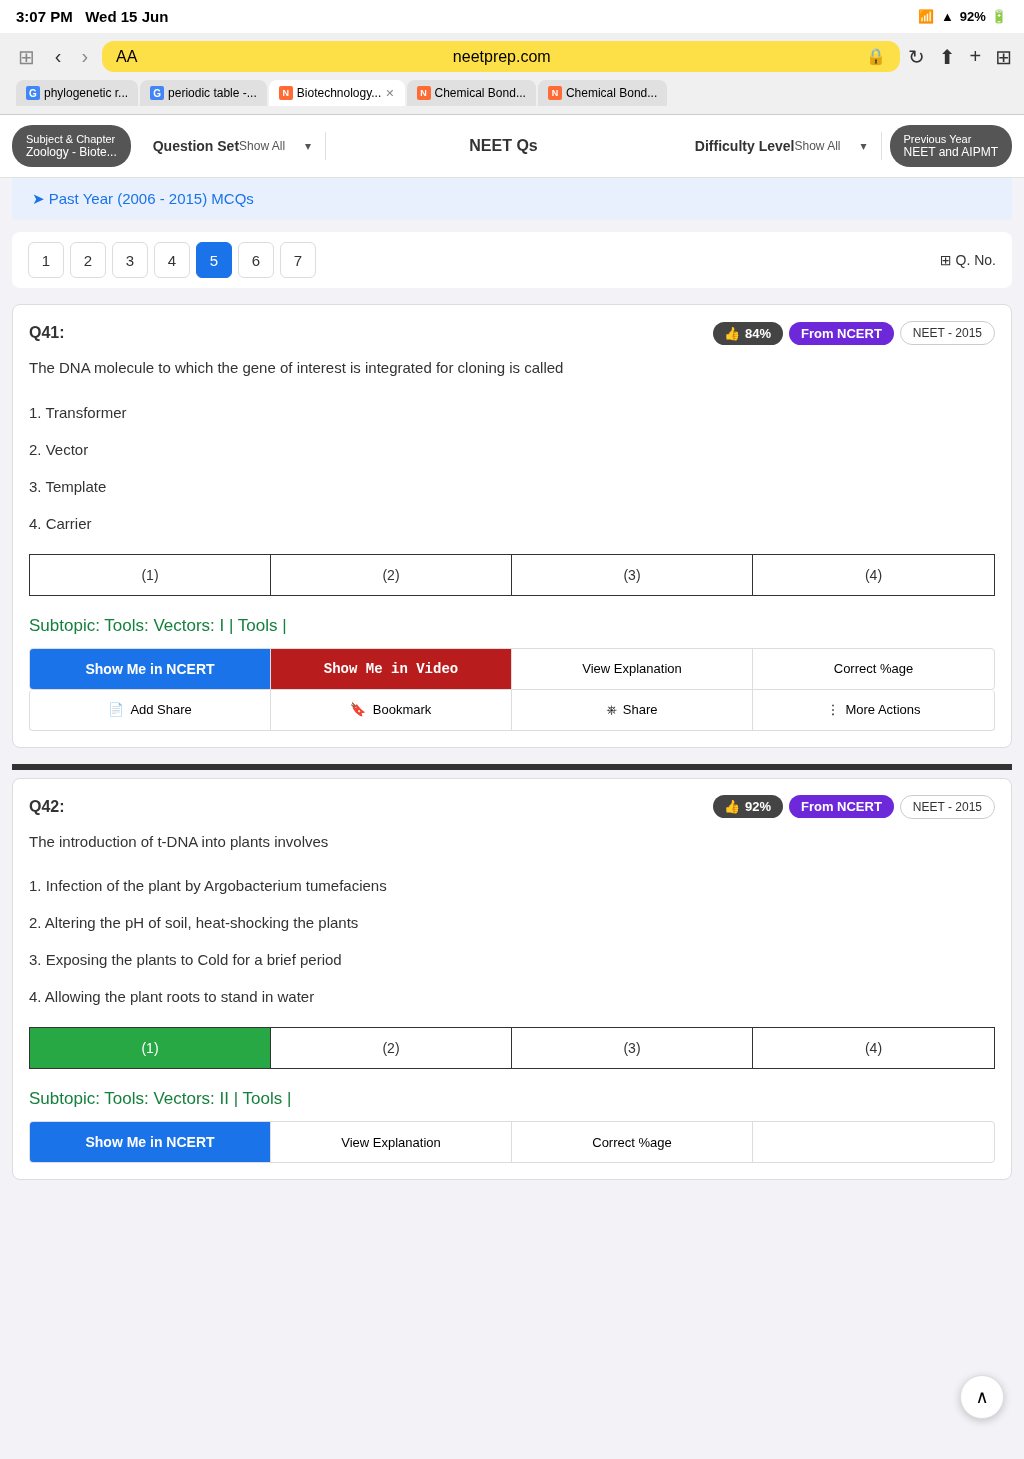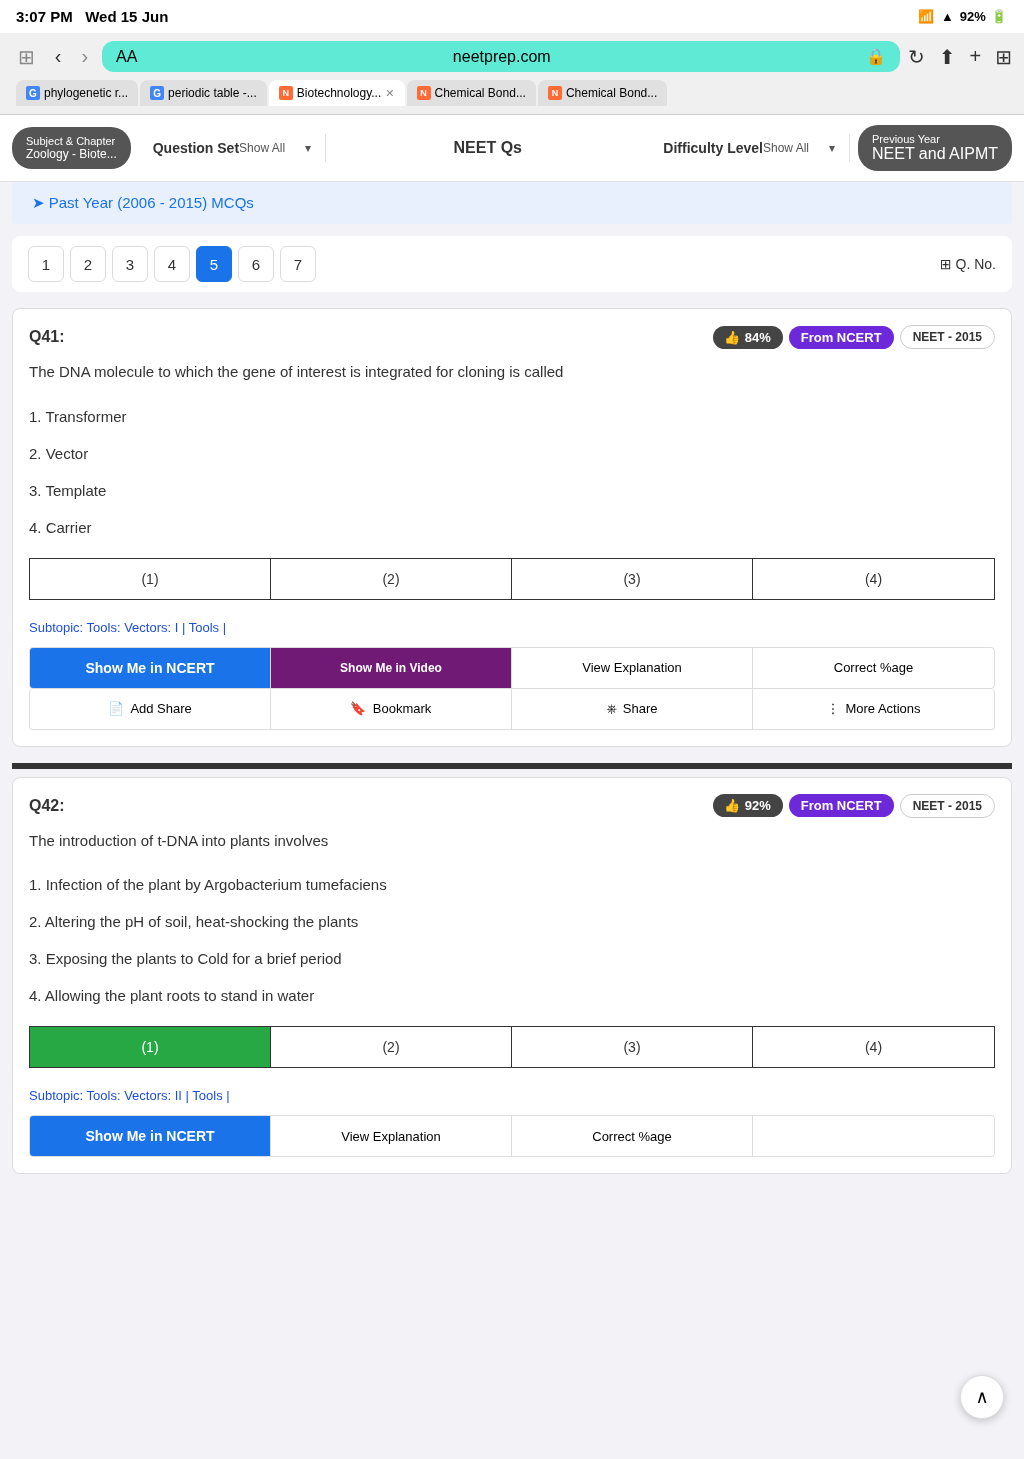--- a/index.html
+++ b/index.html
@@ -33,21 +33,21 @@
       background: none;
       border: none;
       font-size: 20px;
       color: #888;
       cursor: pointer;
       padding: 2px 6px;
     }
     .nav-btn.active { color: #333; }
     .address-bar {
       flex: 1;
-      background: #5eead4;
+      background: #fde047;
       border-radius: 12px;
       padding: 6px 14px;
       display: flex;
       align-items: center;
       gap: 8px;
       font-size: 16px;
     }
     .address-text { flex: 1; text-align: center; font-size: 16px; }
     .browser-actions { display: flex; align-items: center; gap: 14px; font-size: 20px; color: #333; }
 
@@ -185,21 +185,20 @@
       font-size: 13px;
       font-weight: 600;
     }
     .badge-neet {
       background: white;
       color: #333;
       border: 1px solid #ccc;
       border-radius: 20px;
       padding: 4px 12px;
       font-size: 12px;
-      font-weight: bold;
     }
     .q-text {
       font-size: 15px;
       color: #333;
       margin-bottom: 14px;
       line-height: 1.5;
     }
     .q-option {
       font-size: 15px;
       color: #333;
@@ -216,22 +215,22 @@
       padding: 12px 8px;
       text-align: center;
       font-size: 14px;
       color: #333;
       cursor: pointer;
       border-right: 1px solid #333;
     }
     .answer-cell:last-child { border-right: none; }
     .answer-cell.selected { background: #28a745; color: white; }
     .subtopic-text {
-      font-size: 13px;
-      color: #1d4ed8;
+      font-size: 17px;
+      color: #15803d;
       padding: 8px 0;
     }
     .action-row {
       display: grid;
       grid-template-columns: 1fr 1fr 1fr 1fr;
       border: 1px solid #ddd;
       border-radius: 4px;
       overflow: hidden;
       margin-top: 4px;
     }
@@ -241,21 +240,21 @@
       font-size: 13px;
       cursor: pointer;
       border-right: 1px solid #ddd;
       display: flex;
       align-items: center;
       justify-content: center;
       gap: 6px;
     }
     .action-btn:last-child { border-right: none; }
     .action-btn.blue { background: #1a73e8; color: white; font-weight: 600; font-size: 14px; }
-    .action-btn.green { background: #701a75; color: white; font-weight: 600; font-size: 12px; }
+    .action-btn.green { background: #b91c1c; color: white; font-weight: 600; font-size: 14px; font-family: Liberation Mono, monospace; }
     .divider { height: 6px; background: #333; margin: 0 12px; }
   </style>
 </head>
 <body>
 
 <div class="status-bar">
   <div>
     <span>3:07 PM</span>
     &nbsp;
     <span>Wed 15 Jun</span>
@@ -326,21 +325,21 @@
   <div class="center-label">NEET Qs</div>
   <div class="filter-dropdown">
     <span class="label">Difficulty Level</span>
     <span class="value">
       <span>Show All</span>
       <span>▾</span>
     </span>
   </div>
   <div class="filter-pill">
     <div style="font-size:11px;">Previous Year</div>
-    <div style="font-size:16px;">NEET and AIPMT</div>
+    <div style="font-size:12px;">NEET and AIPMT</div>
   </div>
 </div>
 
 <div class="past-year-banner">
   <span>➤</span>
   <span>Past Year (2006 - 2015) MCQs</span>
 </div>
 
 <div class="pagination-bar">
   <div class="page-nums">

